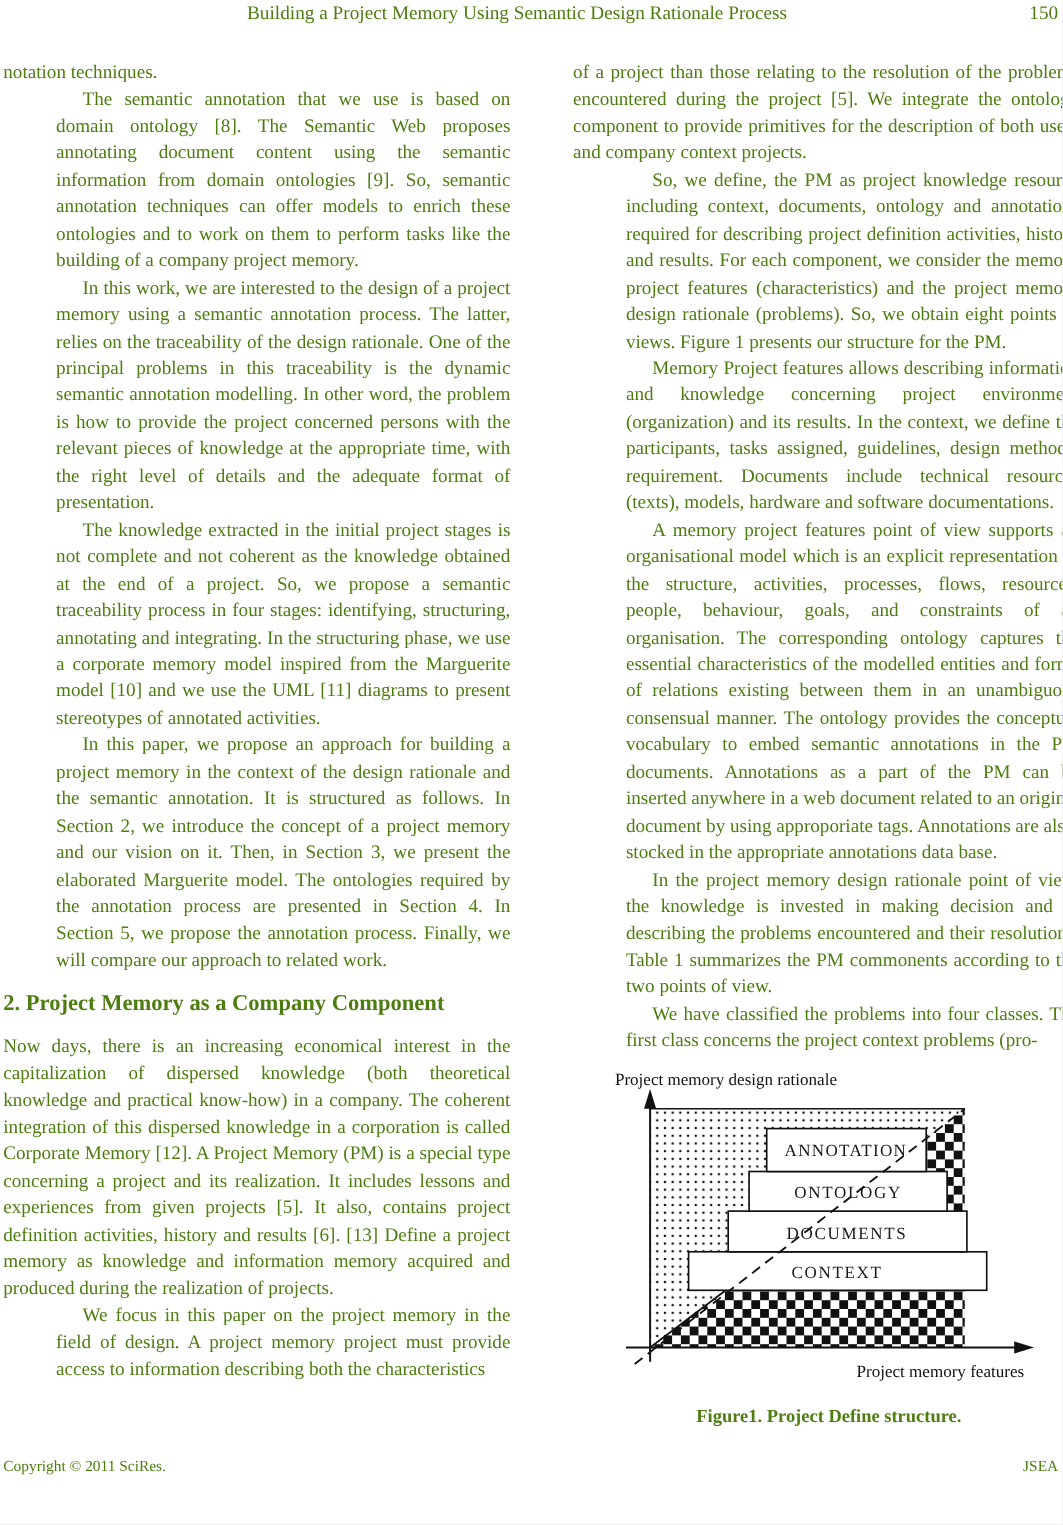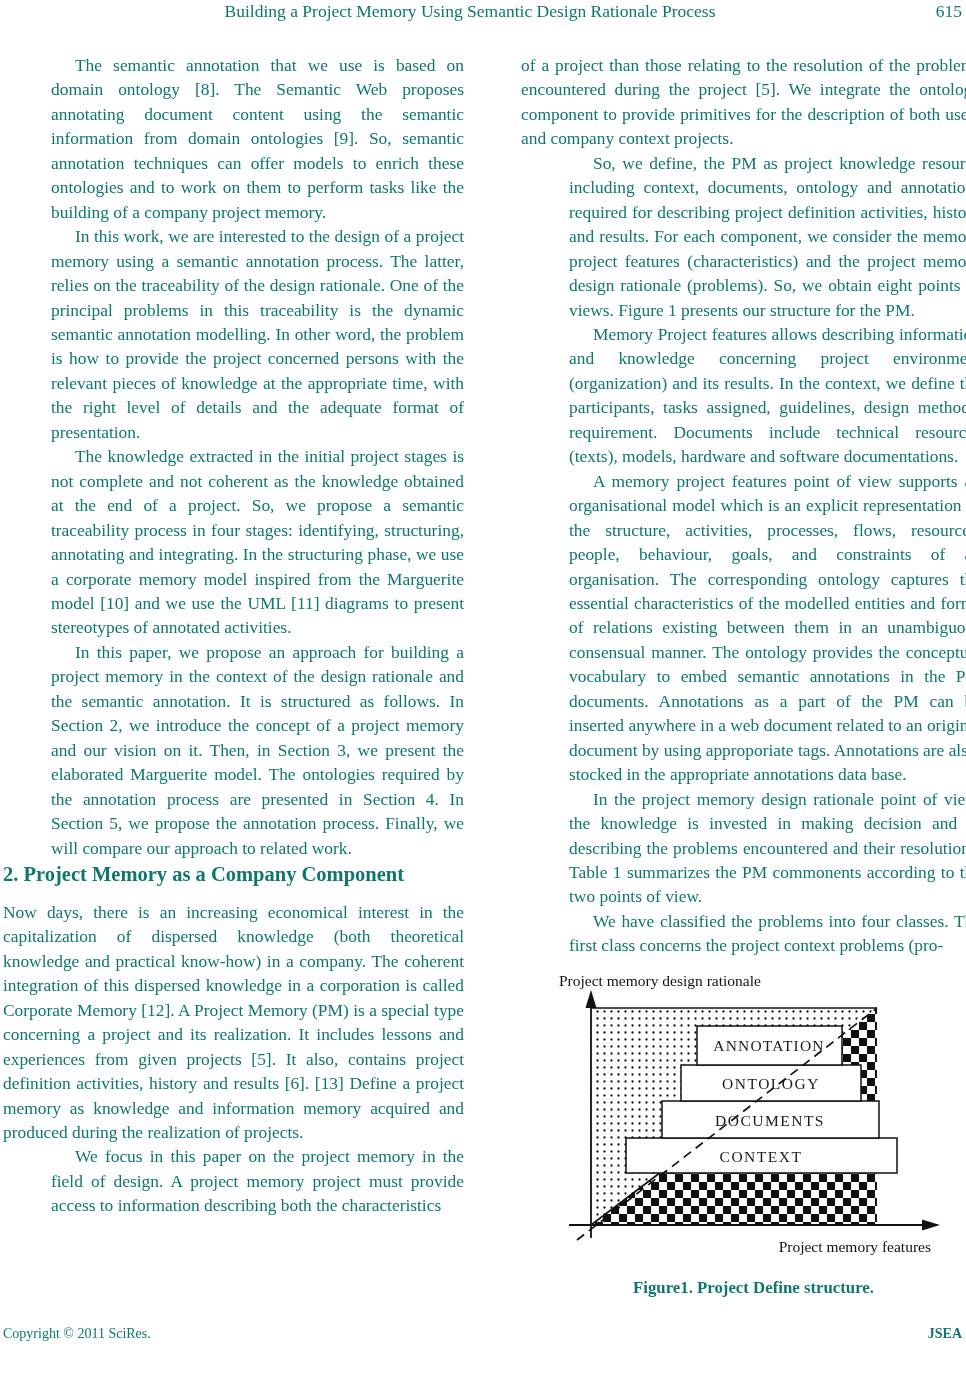--- a/index.html
+++ b/index.html
@@ -3,21 +3,21 @@
 <meta charset="utf-8">
 <style>
   html, body { margin: 0; padding: 0; background: #e8e8e8; }
   .page {
     position: relative;
     width: 966px;
     height: 1386px;
     background: #ffffff;
     margin: 0 auto;
     font-family: "Liberation Serif", "DejaVu Serif", serif;
-    color: #0f766e;
+    color: #4d7c0f;
     overflow: hidden;
   }
   .header-title {
     position: absolute;
     top: 0px; left: 120px; width: 700px;
     text-align: center;
     font-size: 17.5px;
     line-height: 22px;
     white-space: nowrap;
   }
@@ -36,21 +36,21 @@
   }
   .col-left  { left: 3px;   width: 461px; }
   .col-right { left: 521px; width: 460px; }
   .col p { margin: 0; }
   .col p.indent { text-indent: 24px; margin-left: 48px; }
   .col b.inlinebold { font-weight: normal; }
   h2.section-heading {
     font-size: 20.5px;
     font-weight: bold;
     line-height: 29px;
-    margin: 0 0 11px 0;
+    margin: 14px 0 11px 0;
     padding-left: 33px;
     text-indent: -33px;
     text-align: left;
   }
   .figure-block {
     margin-top: 8px;
     margin-left: 10px;
     width: 445px;
   }
   .figure-caption {
@@ -59,31 +59,32 @@
     font-weight: bold;
     font-size: 16.8px;
     margin-top: 12px;
   }
   .fig-label { font-family: "Liberation Serif", "DejaVu Serif", serif; }
   .footer {
     position: absolute;
     top: 1326px; left: 3px; right: 4px;
     font-size: 14px;
   }
-  .footer .journal { float: right; font-weight: bold; }
+  .footer .journal { float: right; font-weight: normal; }
 </style>
 </head>
 <body>
 
 <div class="page">
 
   <div class="header-title">Building a Project Memory Using Semantic Design Rationale Process</div>
-  <div class="header-pageno">615</div>
+  <div class="header-pageno">150</div>
 
   <div class="col col-left">
+    <p>notation techniques.</p>
     <p class="indent">The semantic annotation that we use is based on domain ontology [8]. The Semantic Web proposes annotating document content using the semantic information from domain ontologies [9]. So, semantic annotation techniques can offer models to enrich these ontologies and to work on them to perform tasks like the building of a company project memory.</p>
     <p class="indent">In this work, we are interested to the design of a project memory using a semantic annotation process. The latter, relies on the traceability of the design rationale. One of the principal problems in this traceability is the dynamic semantic annotation modelling. In other word, the problem is how to provide the project concerned persons with the relevant pieces of knowledge at the appropriate time, with the right level of details and the adequate format of presentation.</p>
     <p class="indent">The knowledge extracted in the initial project stages is not complete and not coherent as the knowledge obtained at the end of a project. So, we propose a semantic traceability process in four stages: identifying, structuring, annotating and integrating. In the structuring phase, we use a corporate memory model inspired from the Marguerite model [10] and we use the UML [11] diagrams to present stereotypes of annotated activities.</p>
     <p class="indent">In this paper, we propose an approach for building a project memory in the context of the design rationale and the semantic annotation. It is structured as follows. In Section 2, we introduce the concept of a project memory and our vision on it. Then, in Section 3, we present the elaborated Marguerite model. The ontologies required by the annotation process are presented in Section 4. In Section 5, we propose the annotation process. Finally, we will compare our approach to related work.</p>
     <h2 class="section-heading">2. Project Memory as a Company Component</h2>
     <p>Now days, there is an increasing economical interest in the capitalization of dispersed knowledge (both theoretical knowledge and practical know-how) in a company. The coherent integration of this dispersed knowledge in a corporation is called Corporate Memory [12]. A Project Memory (PM) is a special type concerning a project and its realization. It includes lessons and experiences from given projects [5]. It also, contains project definition activities, history and results [6]. [13] Define a project memory as knowledge and information memory acquired and produced during the realization of projects.</p>
     <p class="indent">We focus in this paper on the project memory in the field of design. A project memory project must provide access to information describing both the characteristics</p>
   </div>
 
   <div class="col col-right">

